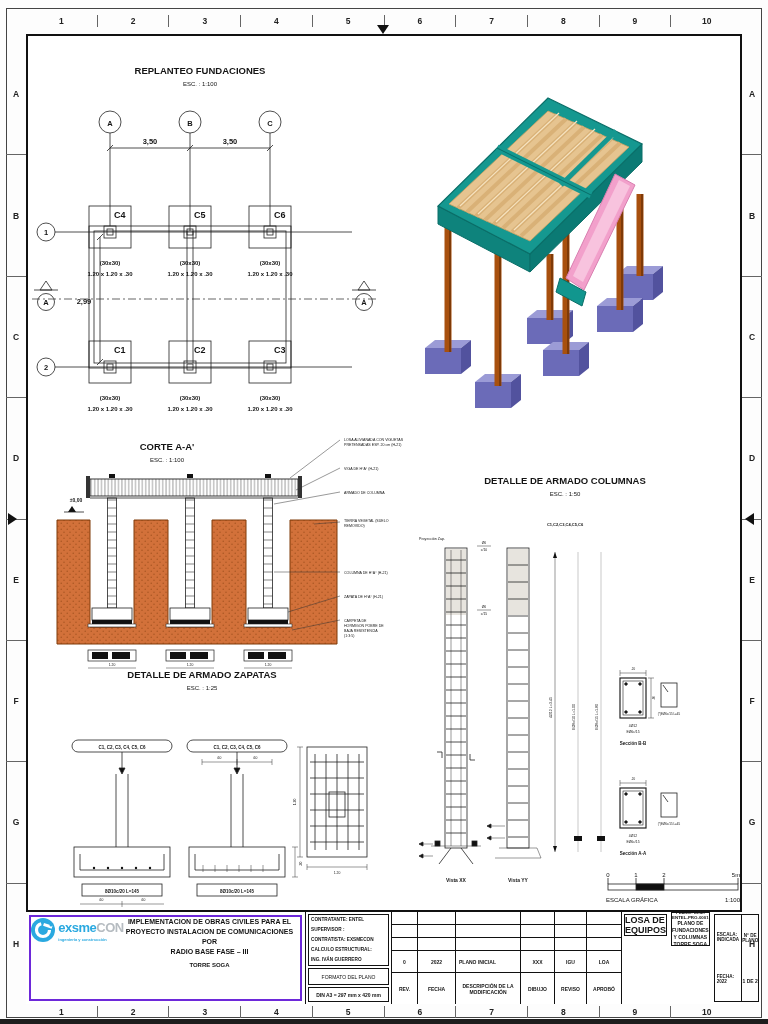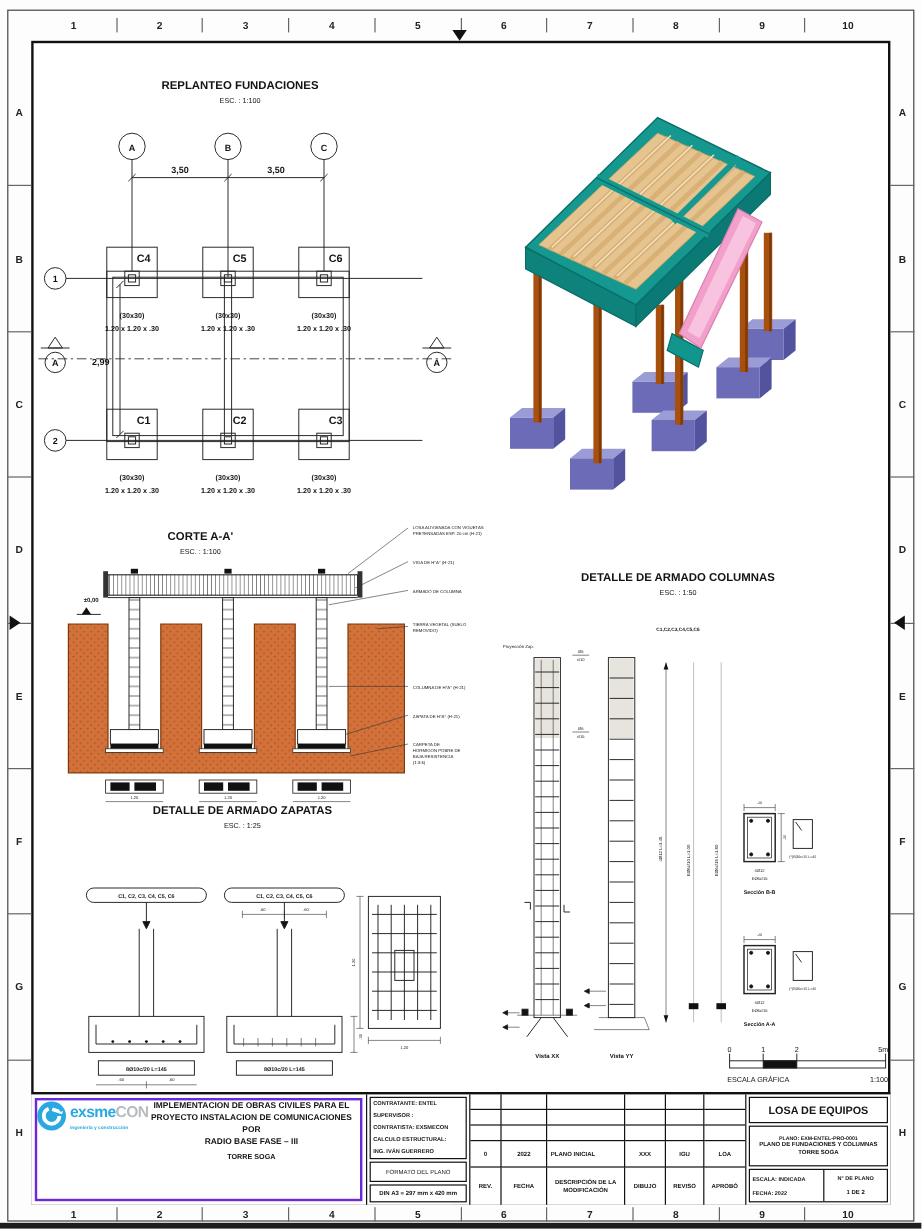--- a/index.html
+++ b/index.html
@@ -51,21 +51,21 @@
   .tb2{width:86px;display:flex;flex-direction:column}
   .tb-info{margin:2px;border:1.5px solid #111;flex:1;padding:2px 2px;display:flex;flex-direction:column;justify-content:space-between}
   .tb-info div{font-size:4.7px;font-weight:bold;line-height:6.5px}
   .tb-box{margin:0 2px 2px 2px;border:1.5px solid #111;display:flex;align-items:center;justify-content:center}
   .tb-fl{height:17px;font-size:5px}
   .tb-fv{height:15px;font-size:5px;font-weight:bold}
   .tb3{width:230px;display:grid;grid-template-columns:26px 38px 1fr 34px 32px 34px;grid-template-rows:13px 13px 13px 22px 1fr}
   .rc{border-right:1px solid #111;border-bottom:1px solid #111;display:flex;align-items:center;justify-content:center;font-size:5px;font-weight:bold;text-align:center;line-height:6px}
   .rc.last{border-right:none}
   .rc.hdr{border-bottom:none}
-  .tb4{width:120px;border-right:none;display:flex;flex-direction:column}
+  .tb4{width:120px;border-right:none;display:flex;flex-direction:row}
   .tb4-title{margin:2px;border:1.5px solid #111;height:22px;display:flex;align-items:center;justify-content:center;font-size:9px;font-weight:bold}
   .tb4-plano{margin:0 2px;border:1.5px solid #111;height:34px;display:flex;flex-direction:column;align-items:center;justify-content:center;text-align:center}
   .tb4-plano .pc{font-size:4.4px;font-weight:bold}
   .tb4-plano .pd{font-size:5px;font-weight:bold;line-height:7px}
   .tb4-bot{margin:2px;border:1.5px solid #111;flex:1;display:flex}
   .tb4-bl{flex:1.1;border-right:1.5px solid #111;display:flex;flex-direction:column;justify-content:space-around;padding:1px 2px}
   .tb4-bl div{font-size:4.6px;font-weight:bold}
   .tb4-br{flex:1;display:flex;flex-direction:column;align-items:center;justify-content:space-around}
   .tb4-br div{font-size:4.6px;font-weight:bold;text-align:center}
   .tb4-br .nv{font-size:5px}

